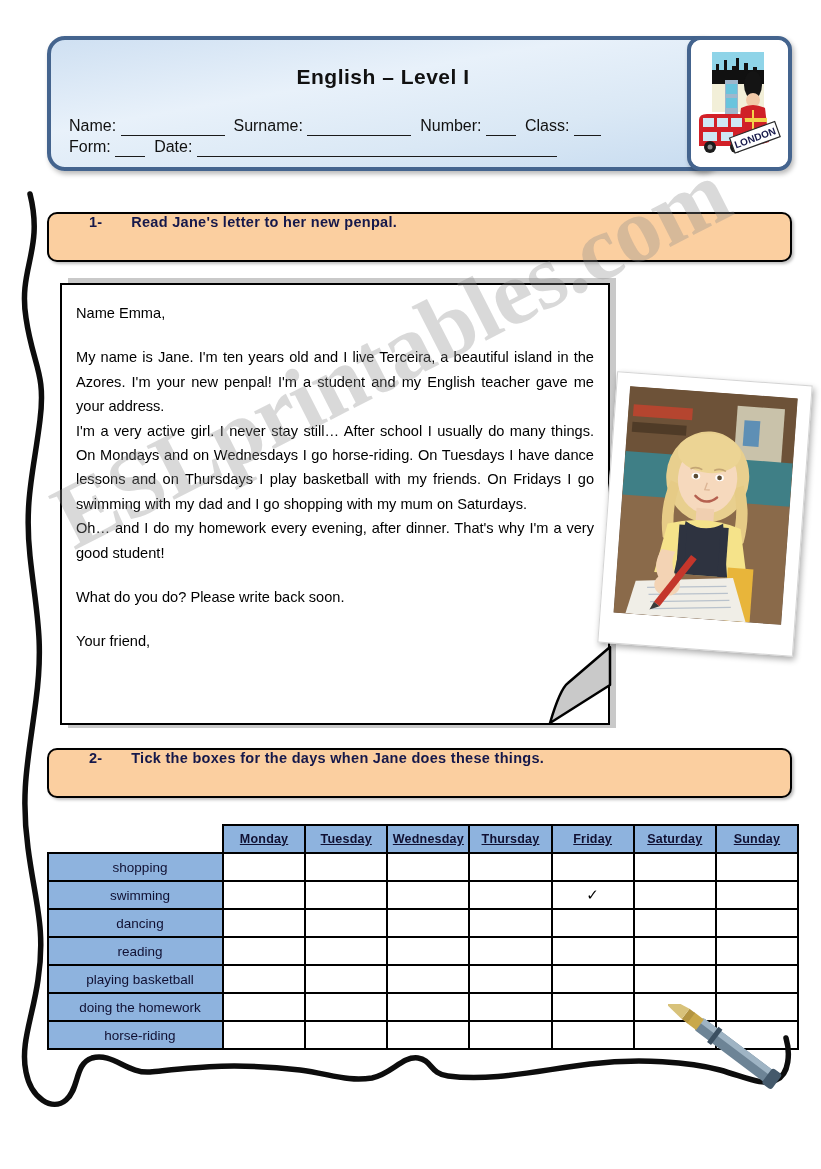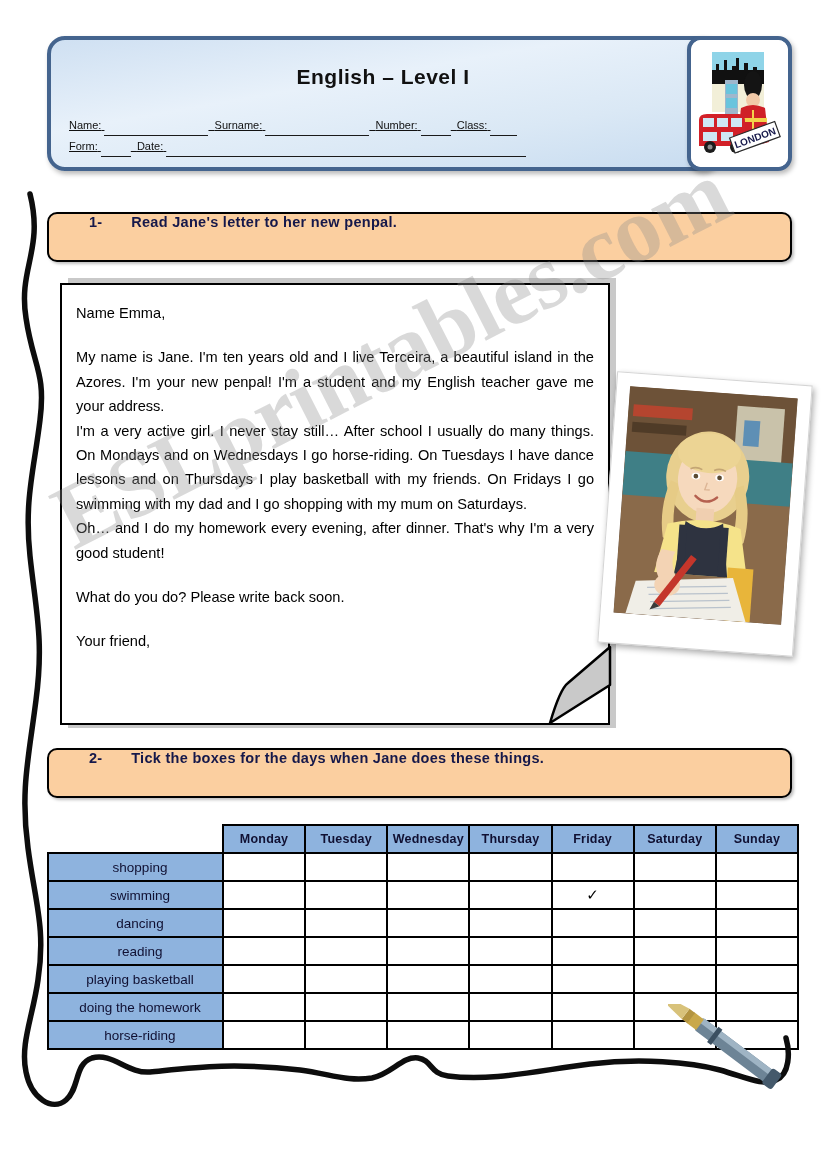--- a/index.html
+++ b/index.html
@@ -65,24 +65,23 @@
     text-align: center;
     font-size: 21px;
     font-weight: bold;
     color: #111111;
     padding-top: 25px;
     letter-spacing: 0.5px;
   }
 
   .header-fields {
     padding: 26px 18px 12px 18px;
-    font-size: 11px;
+    font-size: 16px;
     color: #111111;
     line-height: 21px;
-    text-decoration: underline;
   }
   .fld-line { white-space: nowrap; }
 
   .blank {
     display: inline-block;
     border-bottom: 1.6px solid #1a1a1a;
     vertical-align: bottom;
     height: 14px;
   }
   .b-long   { width: 104px; }
@@ -211,20 +210,21 @@
     background: transparent;
     width: 175px;
   }
   .tick-table th.day {
     background: #8eb3de;
     font-size: 12.5px;
     font-weight: bold;
     color: #101032;
     text-align: center;
     letter-spacing: 0.2px;
+    text-decoration: underline;
   }
   .tick-table td.act {
     background: #8eb3de;
     font-size: 13.5px;
     color: #101032;
     padding-left: 9px;
     text-align: center;
   }
   .tick-table td.cell {
     background: #ffffff;

